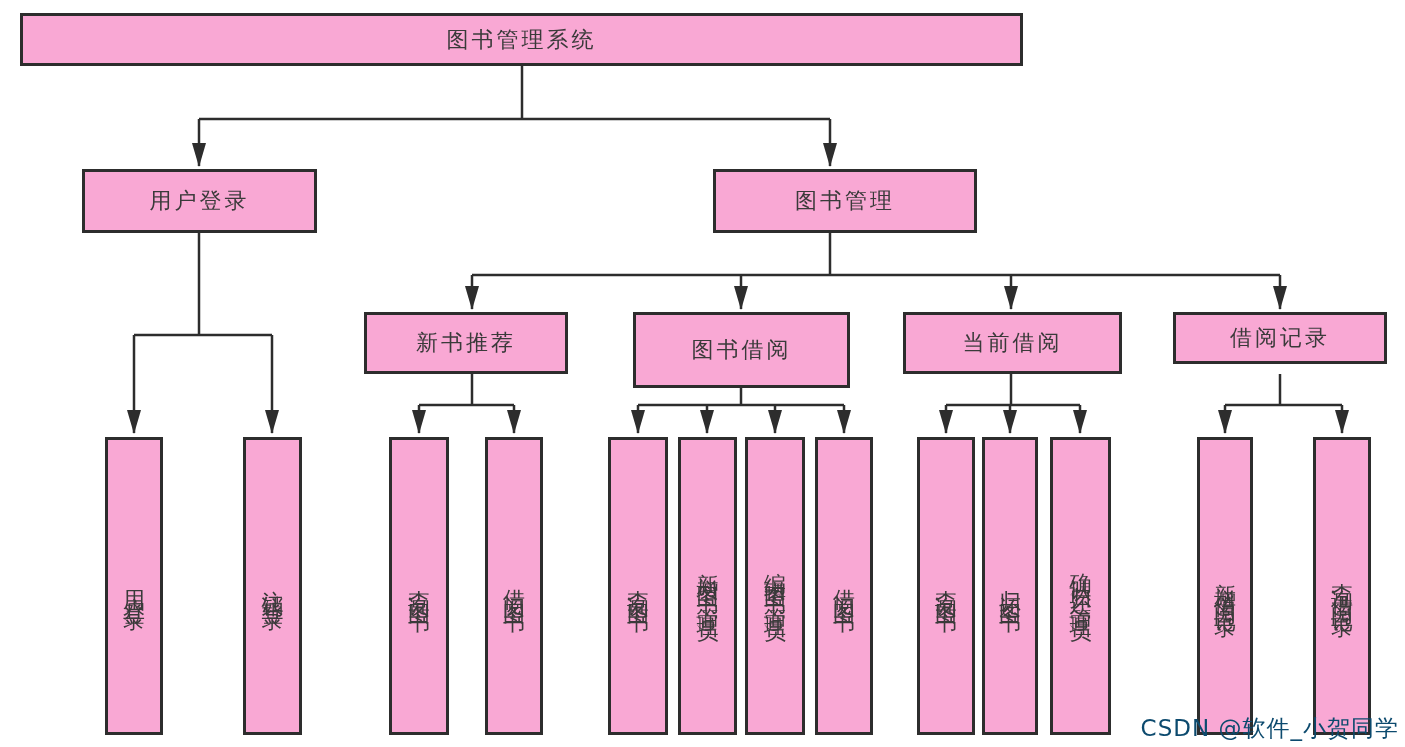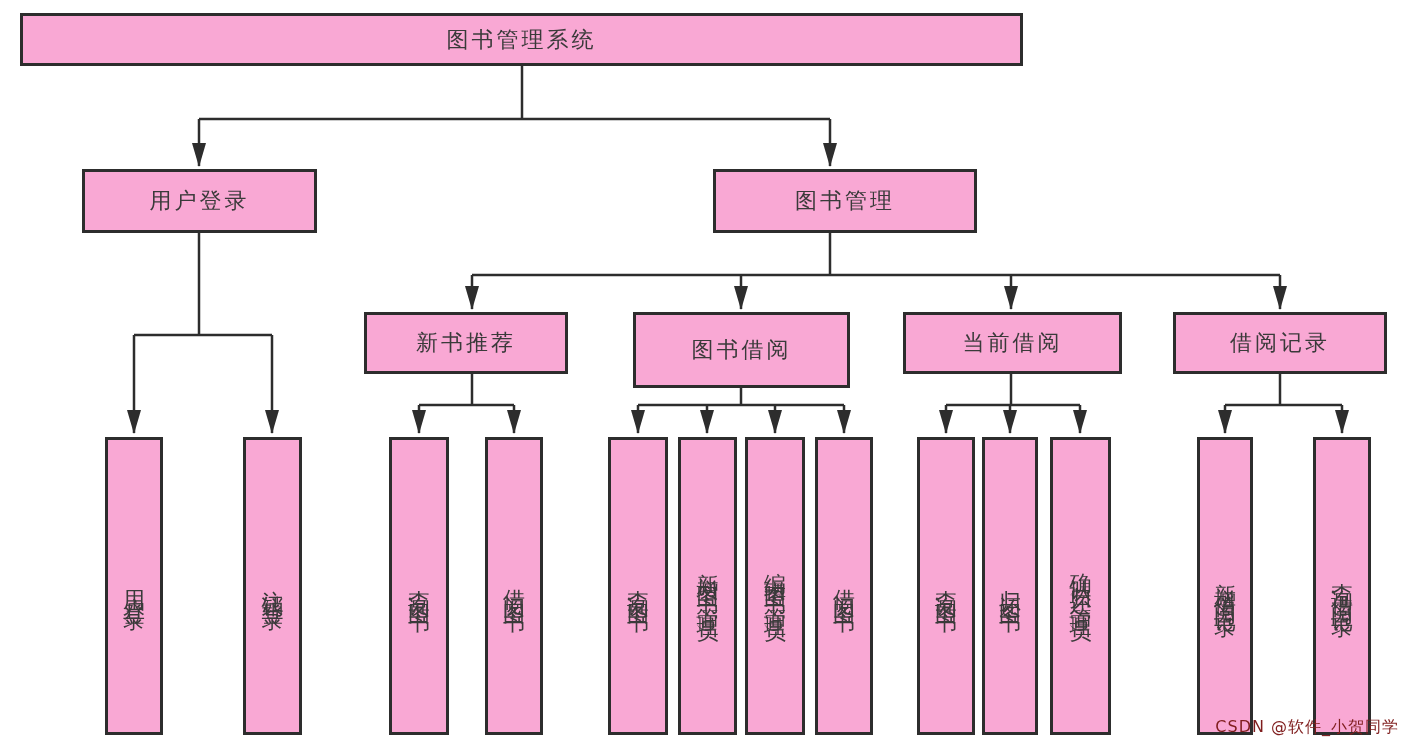--- a/index.html
+++ b/index.html
@@ -31,23 +31,23 @@
   .leaf {
     writing-mode:vertical-rl;
     text-orientation:mixed;
     letter-spacing:7px;
     line-height:1.1;
     font-size:22px;
     padding:4px 0;
   }
   .watermark {
     position:absolute;
-    right:6px; bottom:9px;
-    color:#7f1d1d;
-    font-size:16px;
+    right:6px; bottom:3px;
+    color:#0c4a6e;
+    font-size:23px;
     letter-spacing:1px;
     z-index:3;
     white-space:nowrap;
   }
 </style>
 </head>
 <body>
 
 <div class="canvas">
 
@@ -102,21 +102,21 @@
   </svg>
 
   <div class="node" style="left:20px; top:13px; width:1003px; height:53px;">图书管理系统</div>
 
   <div class="node" style="left:82px; top:169px; width:235px; height:64px;">用户登录</div>
   <div class="node" style="left:713px; top:169px; width:264px; height:64px;">图书管理</div>
 
   <div class="node" style="left:364px; top:312px; width:204px; height:62px;">新书推荐</div>
   <div class="node" style="left:633px; top:312px; width:217px; height:76px;">图书借阅</div>
   <div class="node" style="left:903px; top:312px; width:219px; height:62px;">当前借阅</div>
-  <div class="node" style="left:1173px; top:312px; width:214px; height:62px;">借阅记录</div>
+  <div class="node" style="left:1173px; top:312px; width:214px; height:52px;">借阅记录</div>
 
   <div class="node leaf" style="left:105px; top:437px; width:58px; height:298px;">用户登录</div>
   <div class="node leaf" style="left:243px; top:437px; width:59px; height:298px;">注销登录</div>
 
   <div class="node leaf" style="left:389px; top:437px; width:60px; height:298px;">查询图书</div>
   <div class="node leaf" style="left:485px; top:437px; width:58px; height:298px;">借阅图书</div>
 
   <div class="node leaf" style="left:608px; top:437px; width:60px; height:298px;">查询图书</div>
   <div class="node leaf" style="left:678px; top:437px; width:59px; height:298px;">新增图书（管理员）</div>
   <div class="node leaf" style="left:745px; top:437px; width:60px; height:298px;">编辑图书（管理员）</div>

